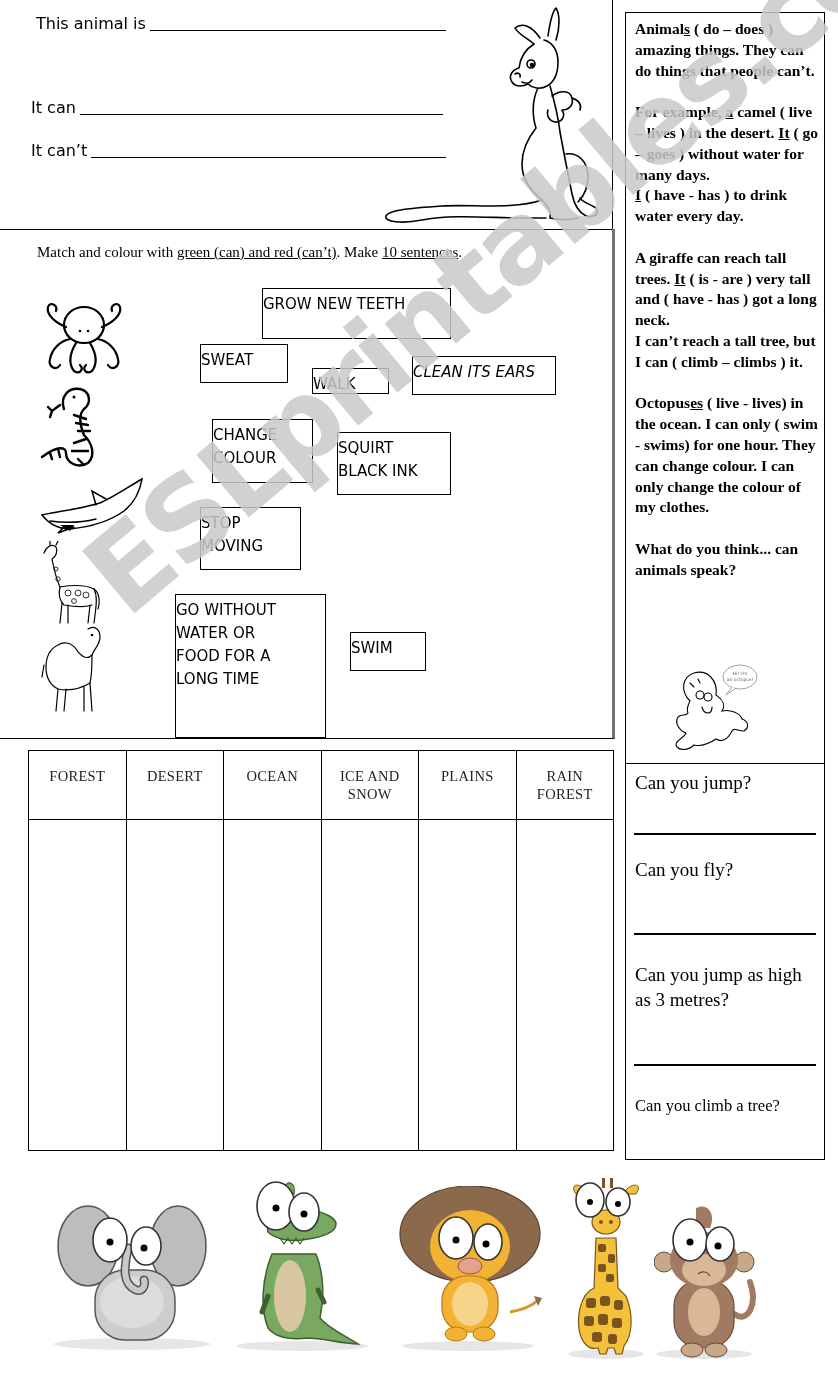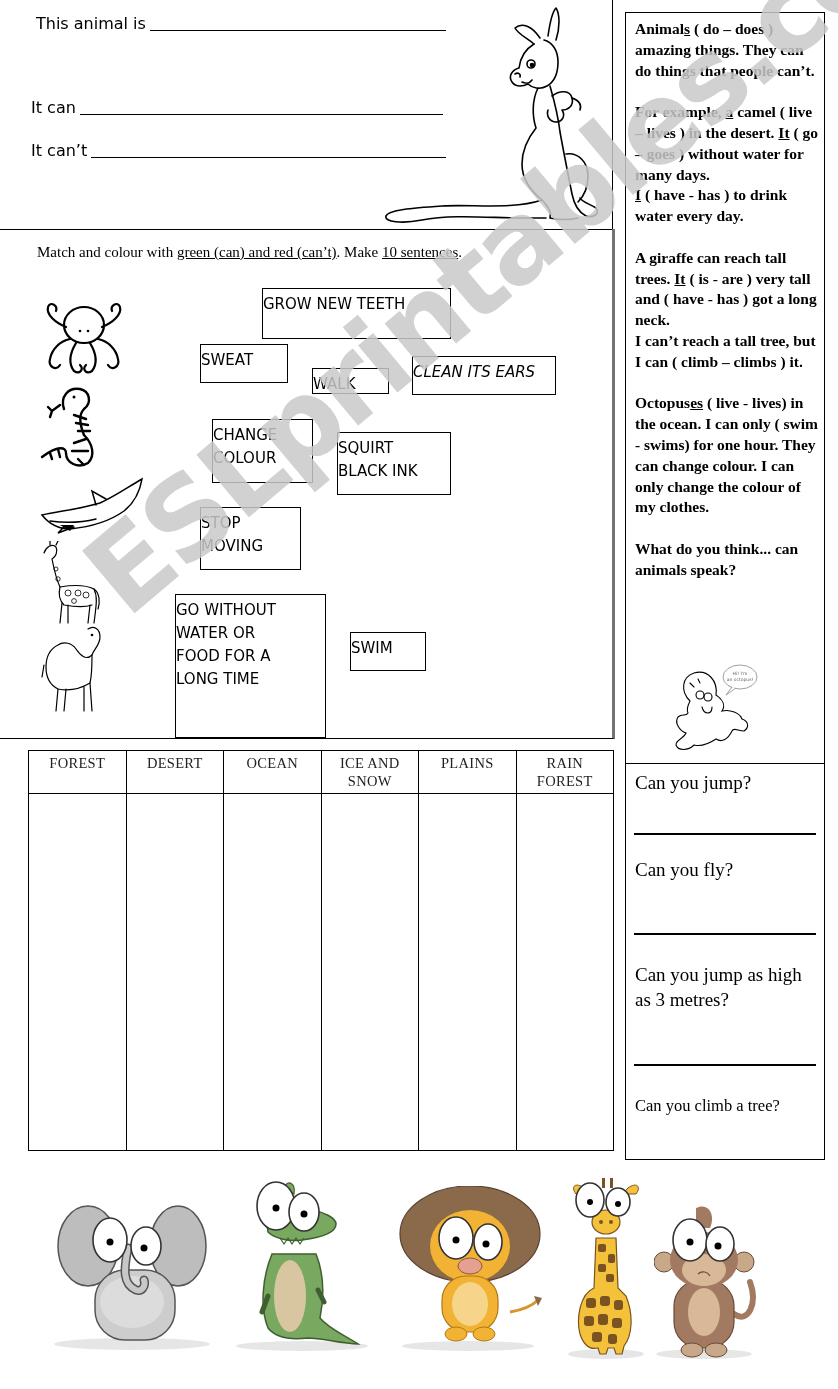--- a/index.html
+++ b/index.html
@@ -22,21 +22,21 @@
   .right-panel { left: 625px; top: 12px; width: 200px; height: 1148px; border: 1px solid #000; box-sizing: border-box; }
   .story { position: absolute; left: 9px; top: 6px; width: 186px; font-family: "Liberation Serif", serif; font-weight: bold; font-size: 15.5px; line-height: 20.8px; }
   .story p { margin: 0 0 20.8px 0; }
   .story .u { text-decoration: underline; }
   .qa-divider { position: absolute; left: 0; width: 198px; border-top: 1px solid #000; }
   .question { position: absolute; left: 9px; width: 185px; font-family: "Liberation Serif", serif; font-size: 19px; line-height: 25px; }
   .answer-line { position: absolute; left: 8px; width: 182px; border-top: 2px solid #000; }
 
   
   .habitats { left: 28px; top: 750px; width: 586px; height: 401px; border-collapse: collapse; table-layout: fixed; }
-  .habitats th, .habitats td { border: 1px solid #000; font-family: "Liberation Serif", serif; font-weight: normal; font-size: 14.5px; line-height: 18px; vertical-align: top; text-align: center; padding: 3px 2px; color: #222; letter-spacing: 0.3px; }
+  .habitats th, .habitats td { border: 1px solid #000; font-family: "Liberation Serif", serif; font-weight: normal; font-size: 14.5px; line-height: 18px; vertical-align: top; text-align: center; padding: 16px 2px; color: #222; letter-spacing: 0.3px; }
   .habitats th { height: 36px; }
 
   
   .watermark { left: 60px; top: 540px; transform: rotate(-40deg); transform-origin: 0 0; font-family: "DejaVu Sans", sans-serif; font-weight: bold; font-size: 112px; color: #c9c9c9; opacity: 0.85; white-space: nowrap; letter-spacing: -4px; pointer-events: none; z-index: 5; }
 
   
   .cartoon { position: absolute; }
 </style>
 </head>
 <body>

